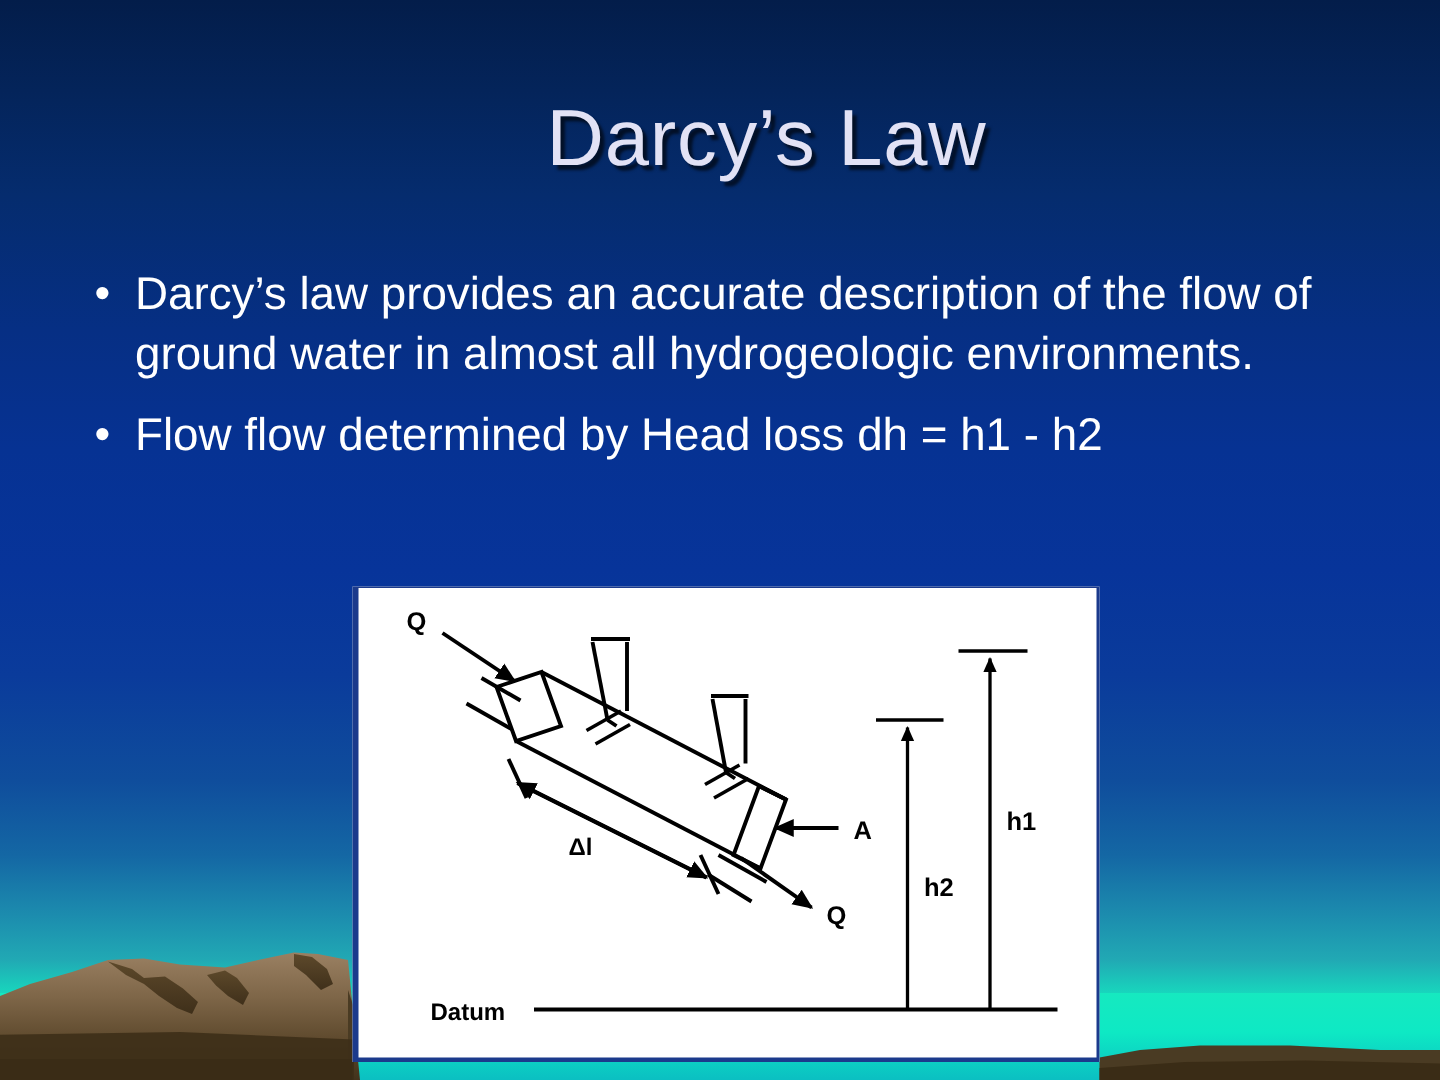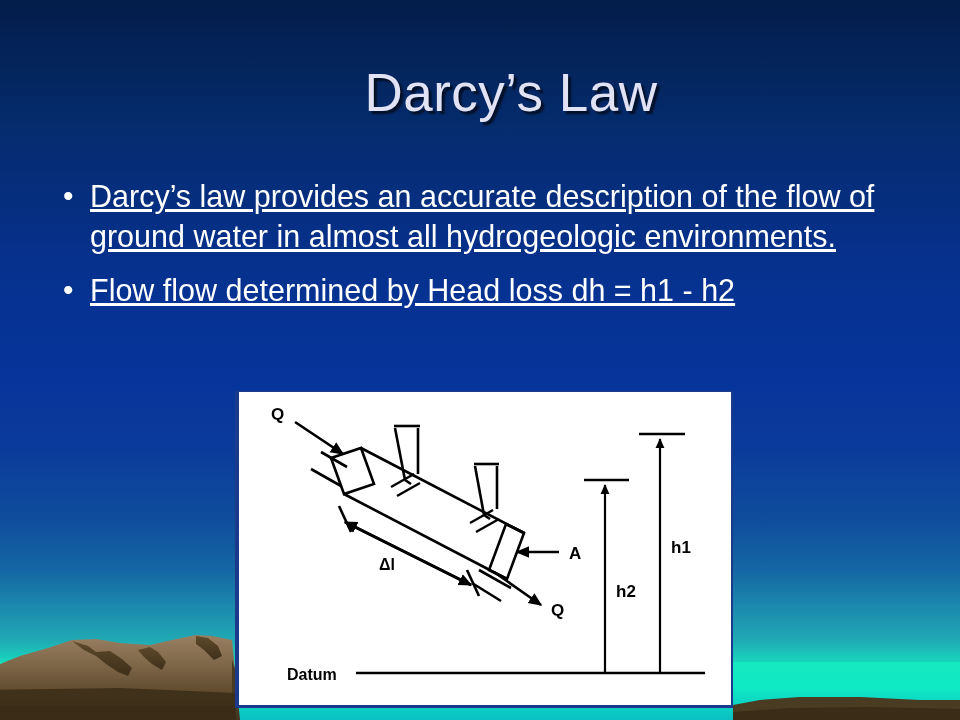--- a/index.html
+++ b/index.html
@@ -89,21 +89,20 @@
   .bullet .dot {
     position: absolute;
     left: 11px;
     top: 0px;
     font-size: 30px;
     line-height: 40px;
     color: #ffffff;
   }
   .bullet .btext {
     display: block;
-    text-decoration: underline;
   }
 
   
   .figure-box {
     position: absolute;
     left: 235px;
     top: 391px;
     width: 498px;
     height: 317px;
     background: #ffffff;

